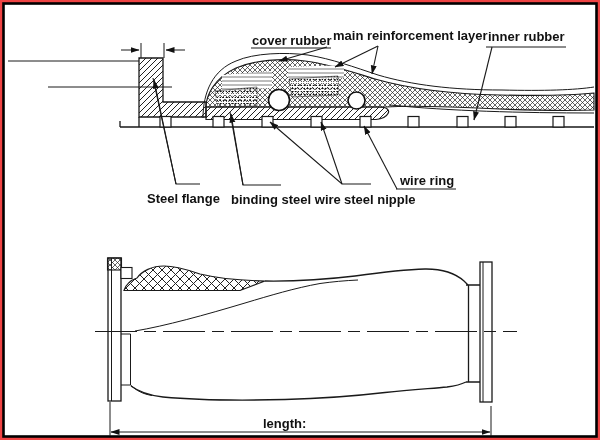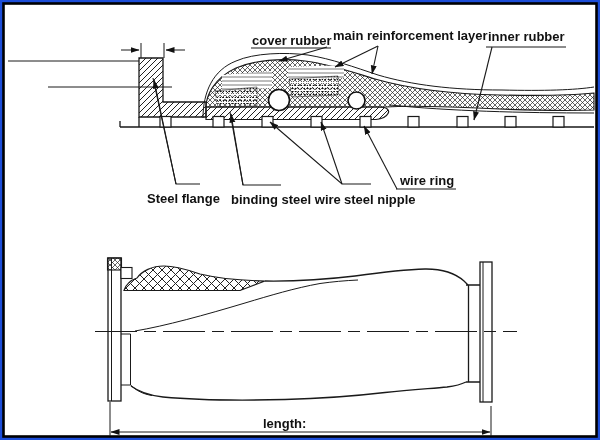--- a/index.html
+++ b/index.html
@@ -1,17 +1,17 @@
 <!DOCTYPE html>
 <html><head>
 <meta charset="utf-8">
 <style>
   html,body{margin:0;padding:0;background:#ffffff;}
   .stage{
-    position:relative;width:600px;height:440px;background:#1d4ed8;overflow:hidden;
+    position:relative;width:600px;height:440px;background:#ef4444;overflow:hidden;
     font-family:"Liberation Sans", sans-serif;
   }
   svg{position:absolute;left:0;top:0;}
   text{
     font-family:"Liberation Sans", sans-serif;
     font-weight:bold;
     fill:#111111;
   }
   .lbl{font-size:13px;}
   .thin{stroke:#1a1a1a;stroke-width:1;fill:none;}

